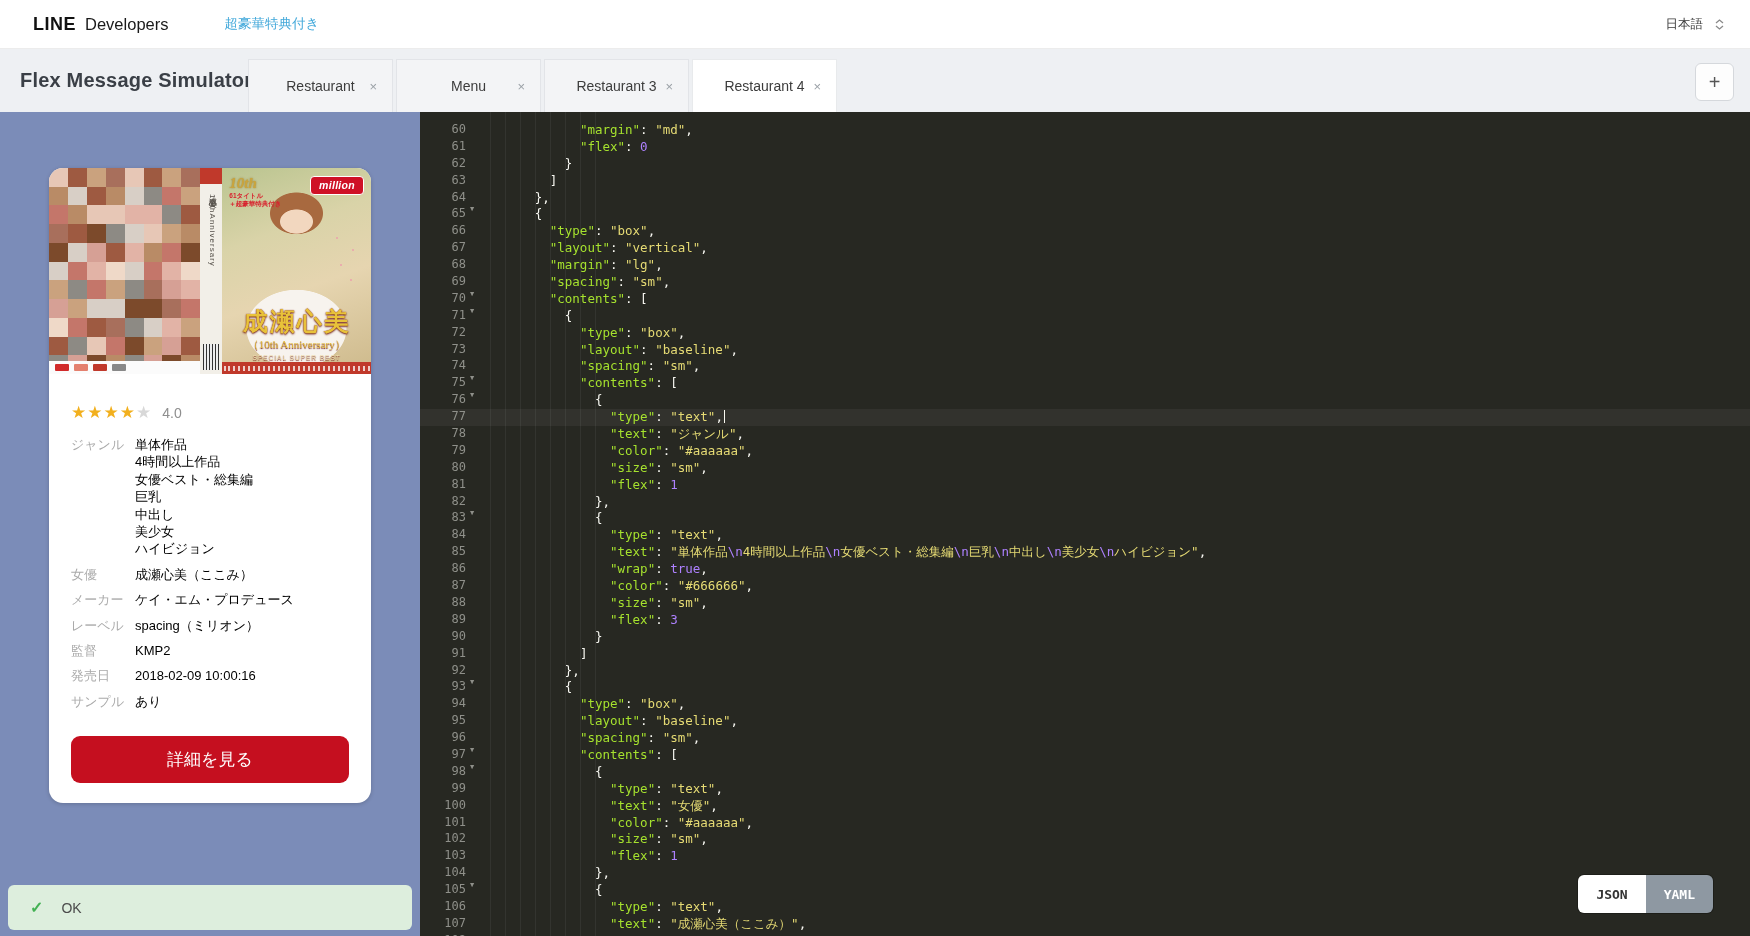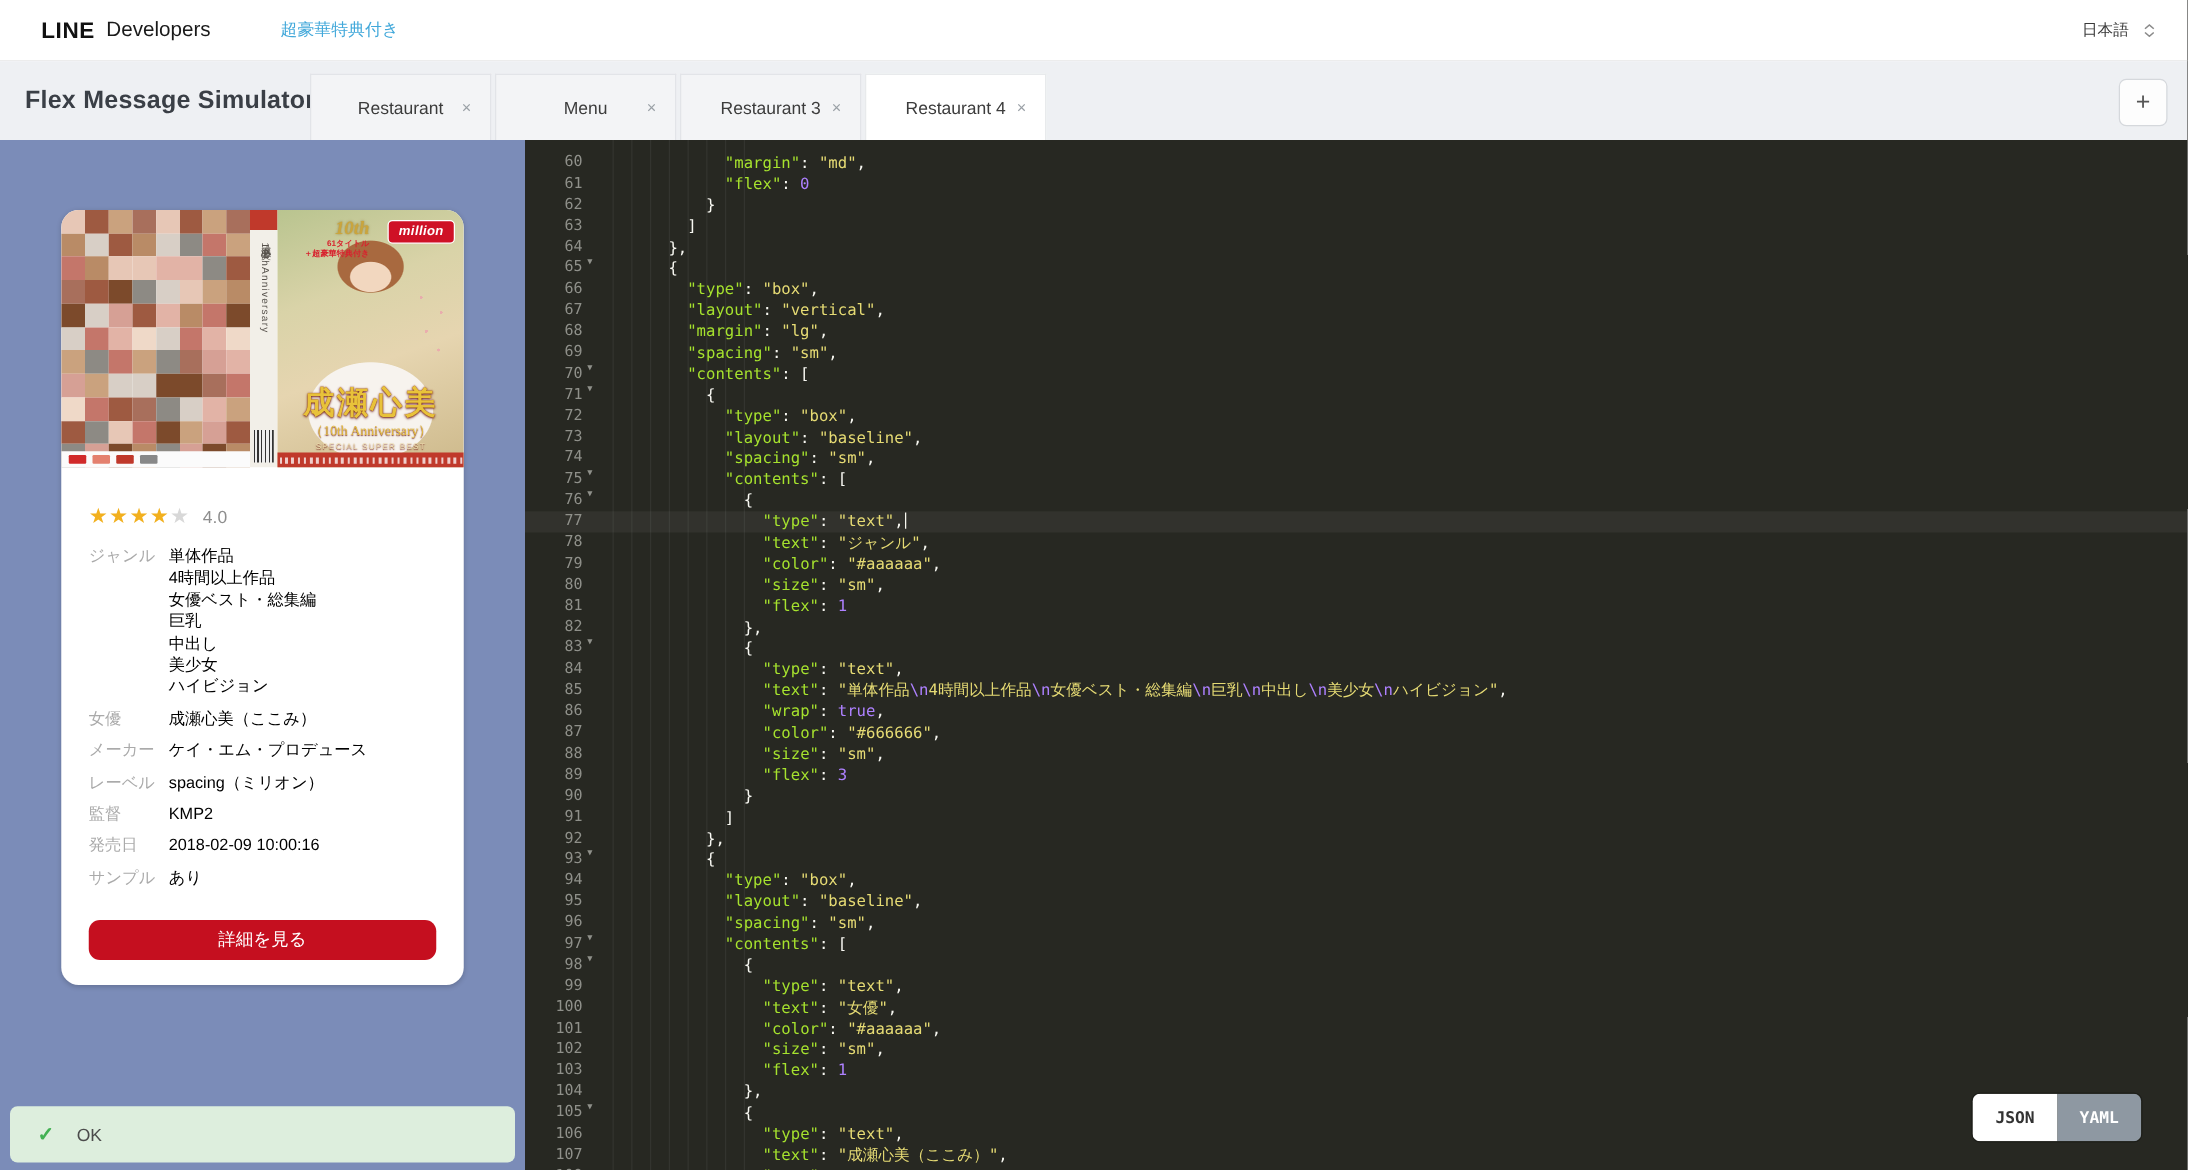--- a/index.html
+++ b/index.html
@@ -72,21 +72,21 @@
       radial-gradient(60px 44px at 50% 26%, #f2d7bf 0 16px, rgba(0,0,0,0) 17px),
       radial-gradient(70px 55px at 50% 22%, #a8693f 0 26px, rgba(0,0,0,0) 27px),
       radial-gradient(90px 70px at 50% 78%, #f7f3ee 0 55%, rgba(0,0,0,0) 56%),
       linear-gradient(160deg,#b9c48f 0%,#d9d3a8 32%,#e6d5b0 58%,#cdb98b 100%);
   }
   .million {
     position:absolute; top:8px; right:7px; background:#cf1126; color:#fff;
     font-style:italic; font-weight:700; font-size:10.5px; padding:2px 8px 3px;
     border:1.5px solid #fff; border-radius:4px; letter-spacing:.3px;
   }
-  .badge10 { position:absolute; top:6px; left:21px; text-align:right; }
+  .badge10 { position:absolute; top:6px; left:7px; text-align:left; }
   .badge10-num {
     display:inline-block; font-family:"Liberation Serif", serif; font-style:italic; font-weight:700;
     font-size:15px; color:#caa53d; text-shadow:0 0 2px rgba(122,80,10,.6); line-height:1;
   }
   .badge10-lines { margin-top:2px; }
   .badge10-lines div { font-size:6.5px; color:#d8222e; font-weight:700; line-height:1.3; white-space:nowrap; }
   .scribble { position:absolute; right:6px; top:64px; width:40px; height:60px; opacity:.55;
     background:
       radial-gradient(3px 3px at 30% 10%, #ef8fae 0 40%, rgba(0,0,0,0) 41%),
       radial-gradient(3px 3px at 70% 30%, #ef8fae 0 40%, rgba(0,0,0,0) 41%),
@@ -115,22 +115,22 @@
   .cb-title { font-size:15.5px; font-weight:700; color:#333; line-height:1.5; }
   .rating { margin-top:10px; display:flex; align-items:center; }
   .star { font-size:17px; line-height:1; letter-spacing:1px; }
   .star.on { color:#f2b01e; } .star.off { color:#d8d8d8; }
   .rating-val { margin-left:10px; font-size:14px; color:#8e8e8e; }
   .details { margin-top:15px; }
   .drow { display:flex; margin-bottom:8px; font-size:13px; line-height:1.34; }
   .dlabel { width:64px; flex:none; color:#aaaaaa; }
   .dvals { color:#000000; }
   .cta {
-    margin-top:18px; width:100%; height:32px; background:#c50f1f; border:none; border-radius:9px;
-    color:#fff; font-size:14px; font-weight:500; cursor:pointer; font-family:inherit;
+    margin-top:18px; width:100%; height:47px; background:#c50f1f; border:none; border-radius:9px;
+    color:#fff; font-size:17px; font-weight:500; cursor:pointer; font-family:inherit;
   }
   .ok-bar {
     position:absolute; left:8px; right:8px; bottom:6px; height:45px; background:#ddeedd;
     border-radius:6px; display:flex; align-items:center; padding:0 22px;
   }
   .ok-check { color:#42b153; font-size:16px; font-weight:700; }
   .ok-label { margin-left:18px; font-size:14px; color:#4b4b4b; }
   
   .editor {
     position:relative; flex:1; background:#272822; overflow:hidden;

